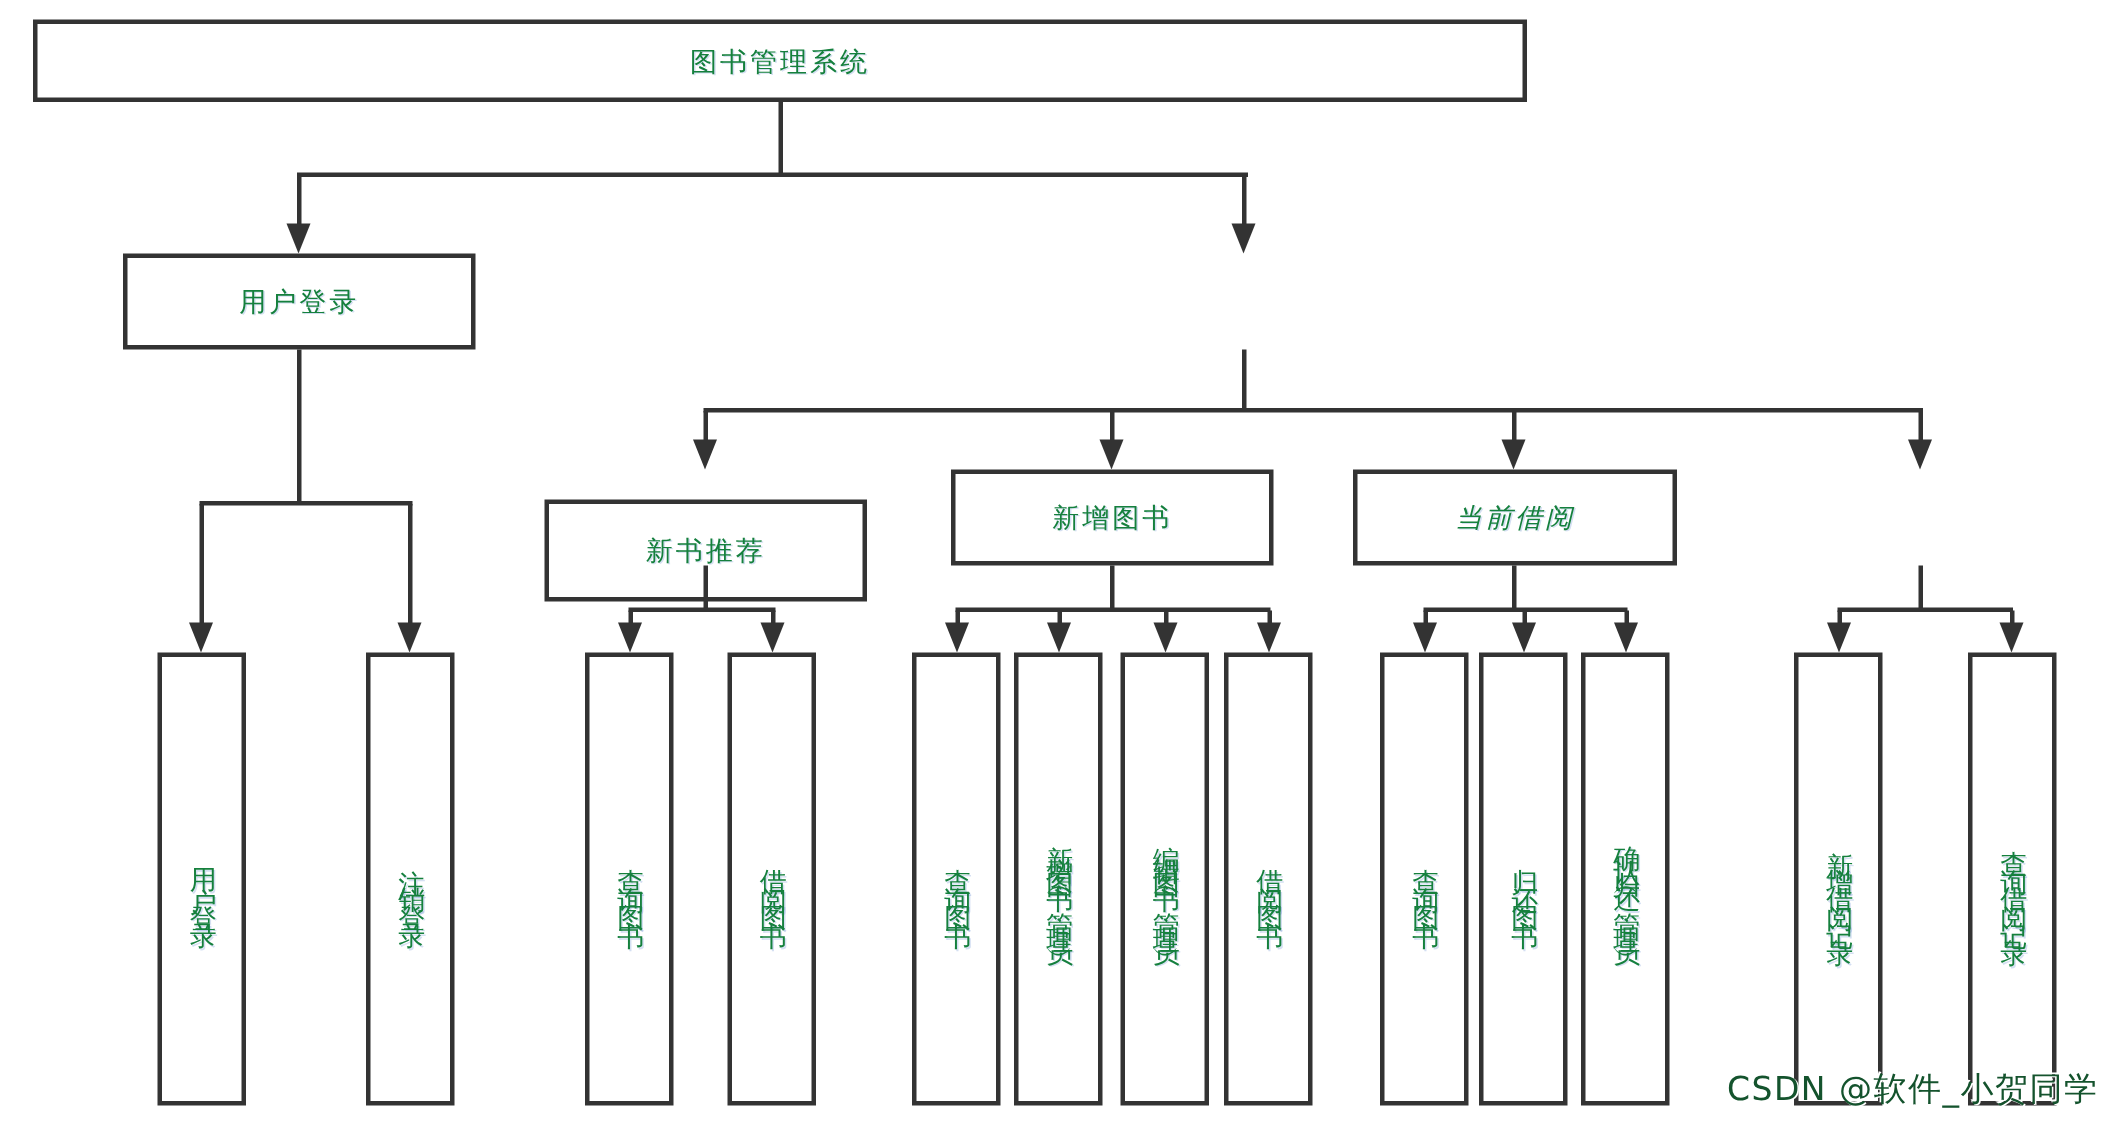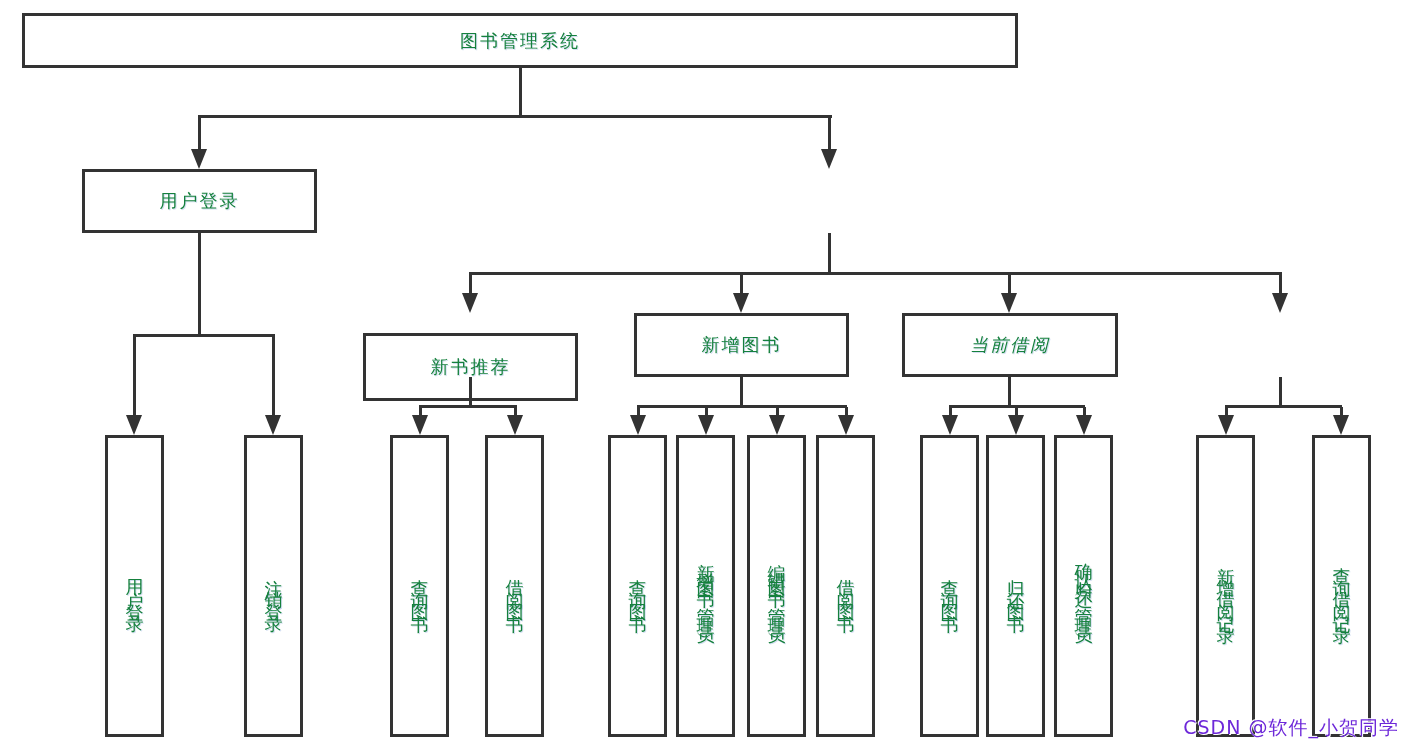--- a/index.html
+++ b/index.html
@@ -53,22 +53,22 @@
     width: 0;
     height: 0;
     border-left: 8px solid transparent;
     border-right: 8px solid transparent;
     border-top: 20px solid #333333;
   }
   .watermark {
     position: absolute;
     right: 6px;
     bottom: 6px;
-    font-size: 19px;
-    color: #6d28d9;
+    font-size: 22px;
+    color: #14532d;
     letter-spacing: 1px;
     text-shadow: 1px 1px 0 #ffffff, -1px -1px 0 #ffffff;
   }
 </style>
 </head>
 <body>
 
 <div id="canvas">
 
   <div class="node" style="left:22px; top:13px; width:996px; height:55px;">

